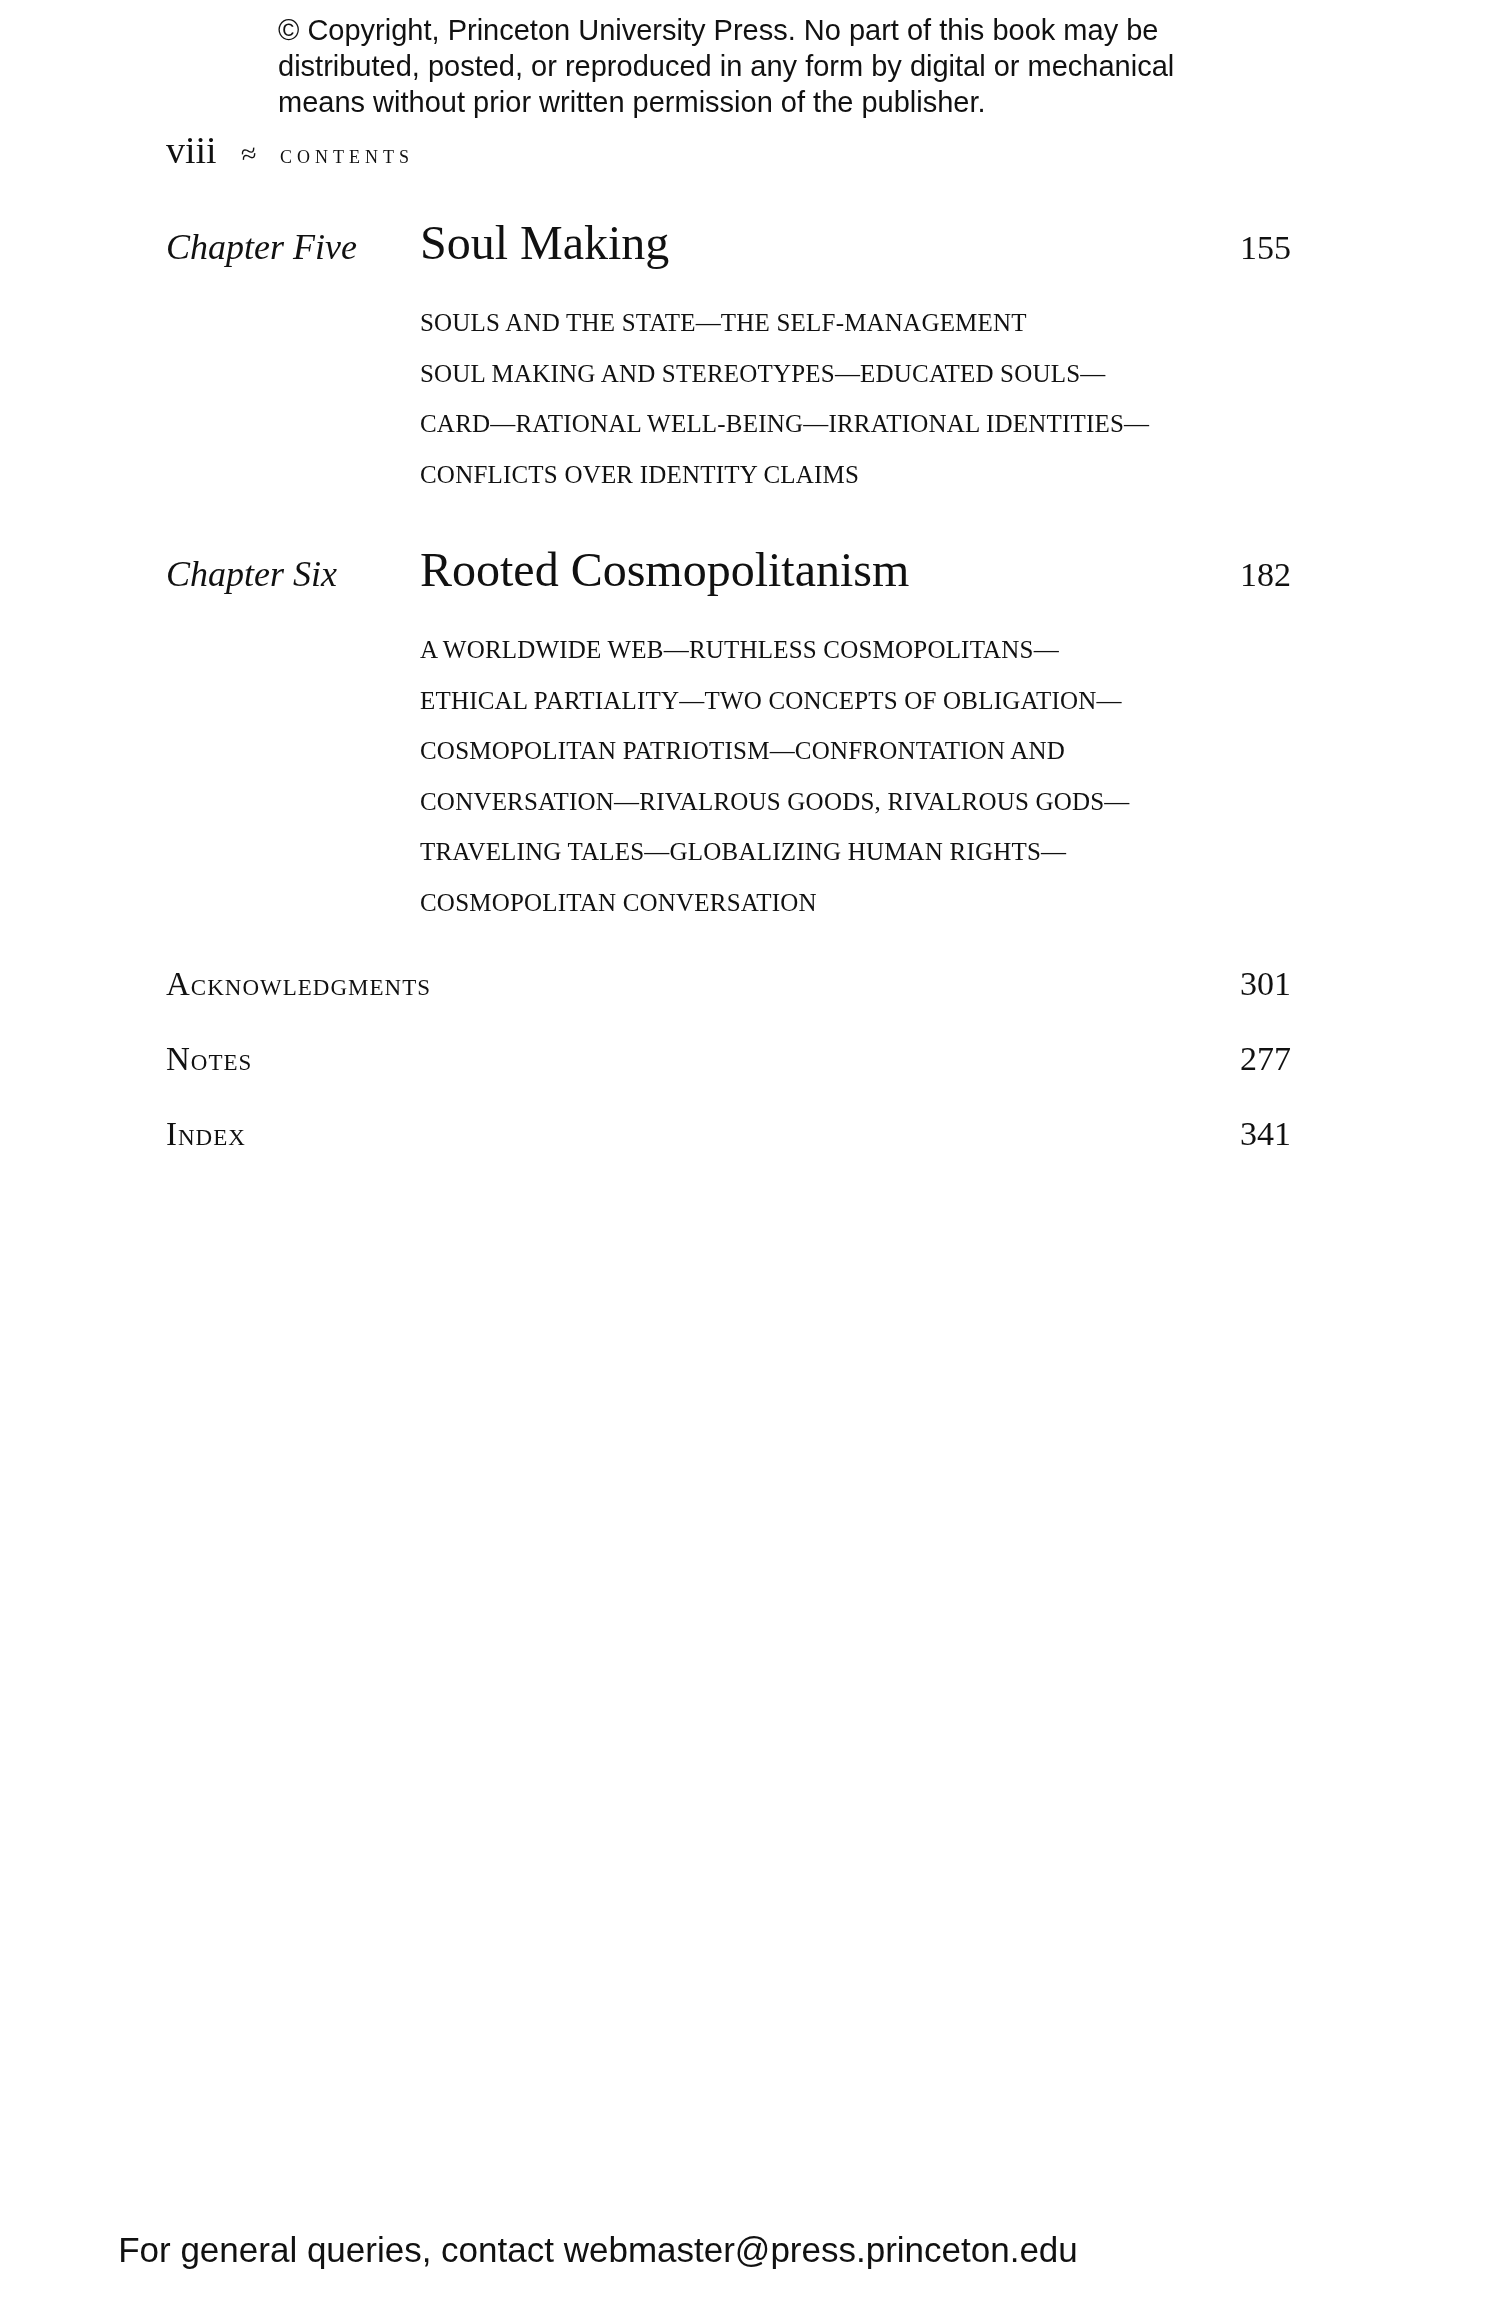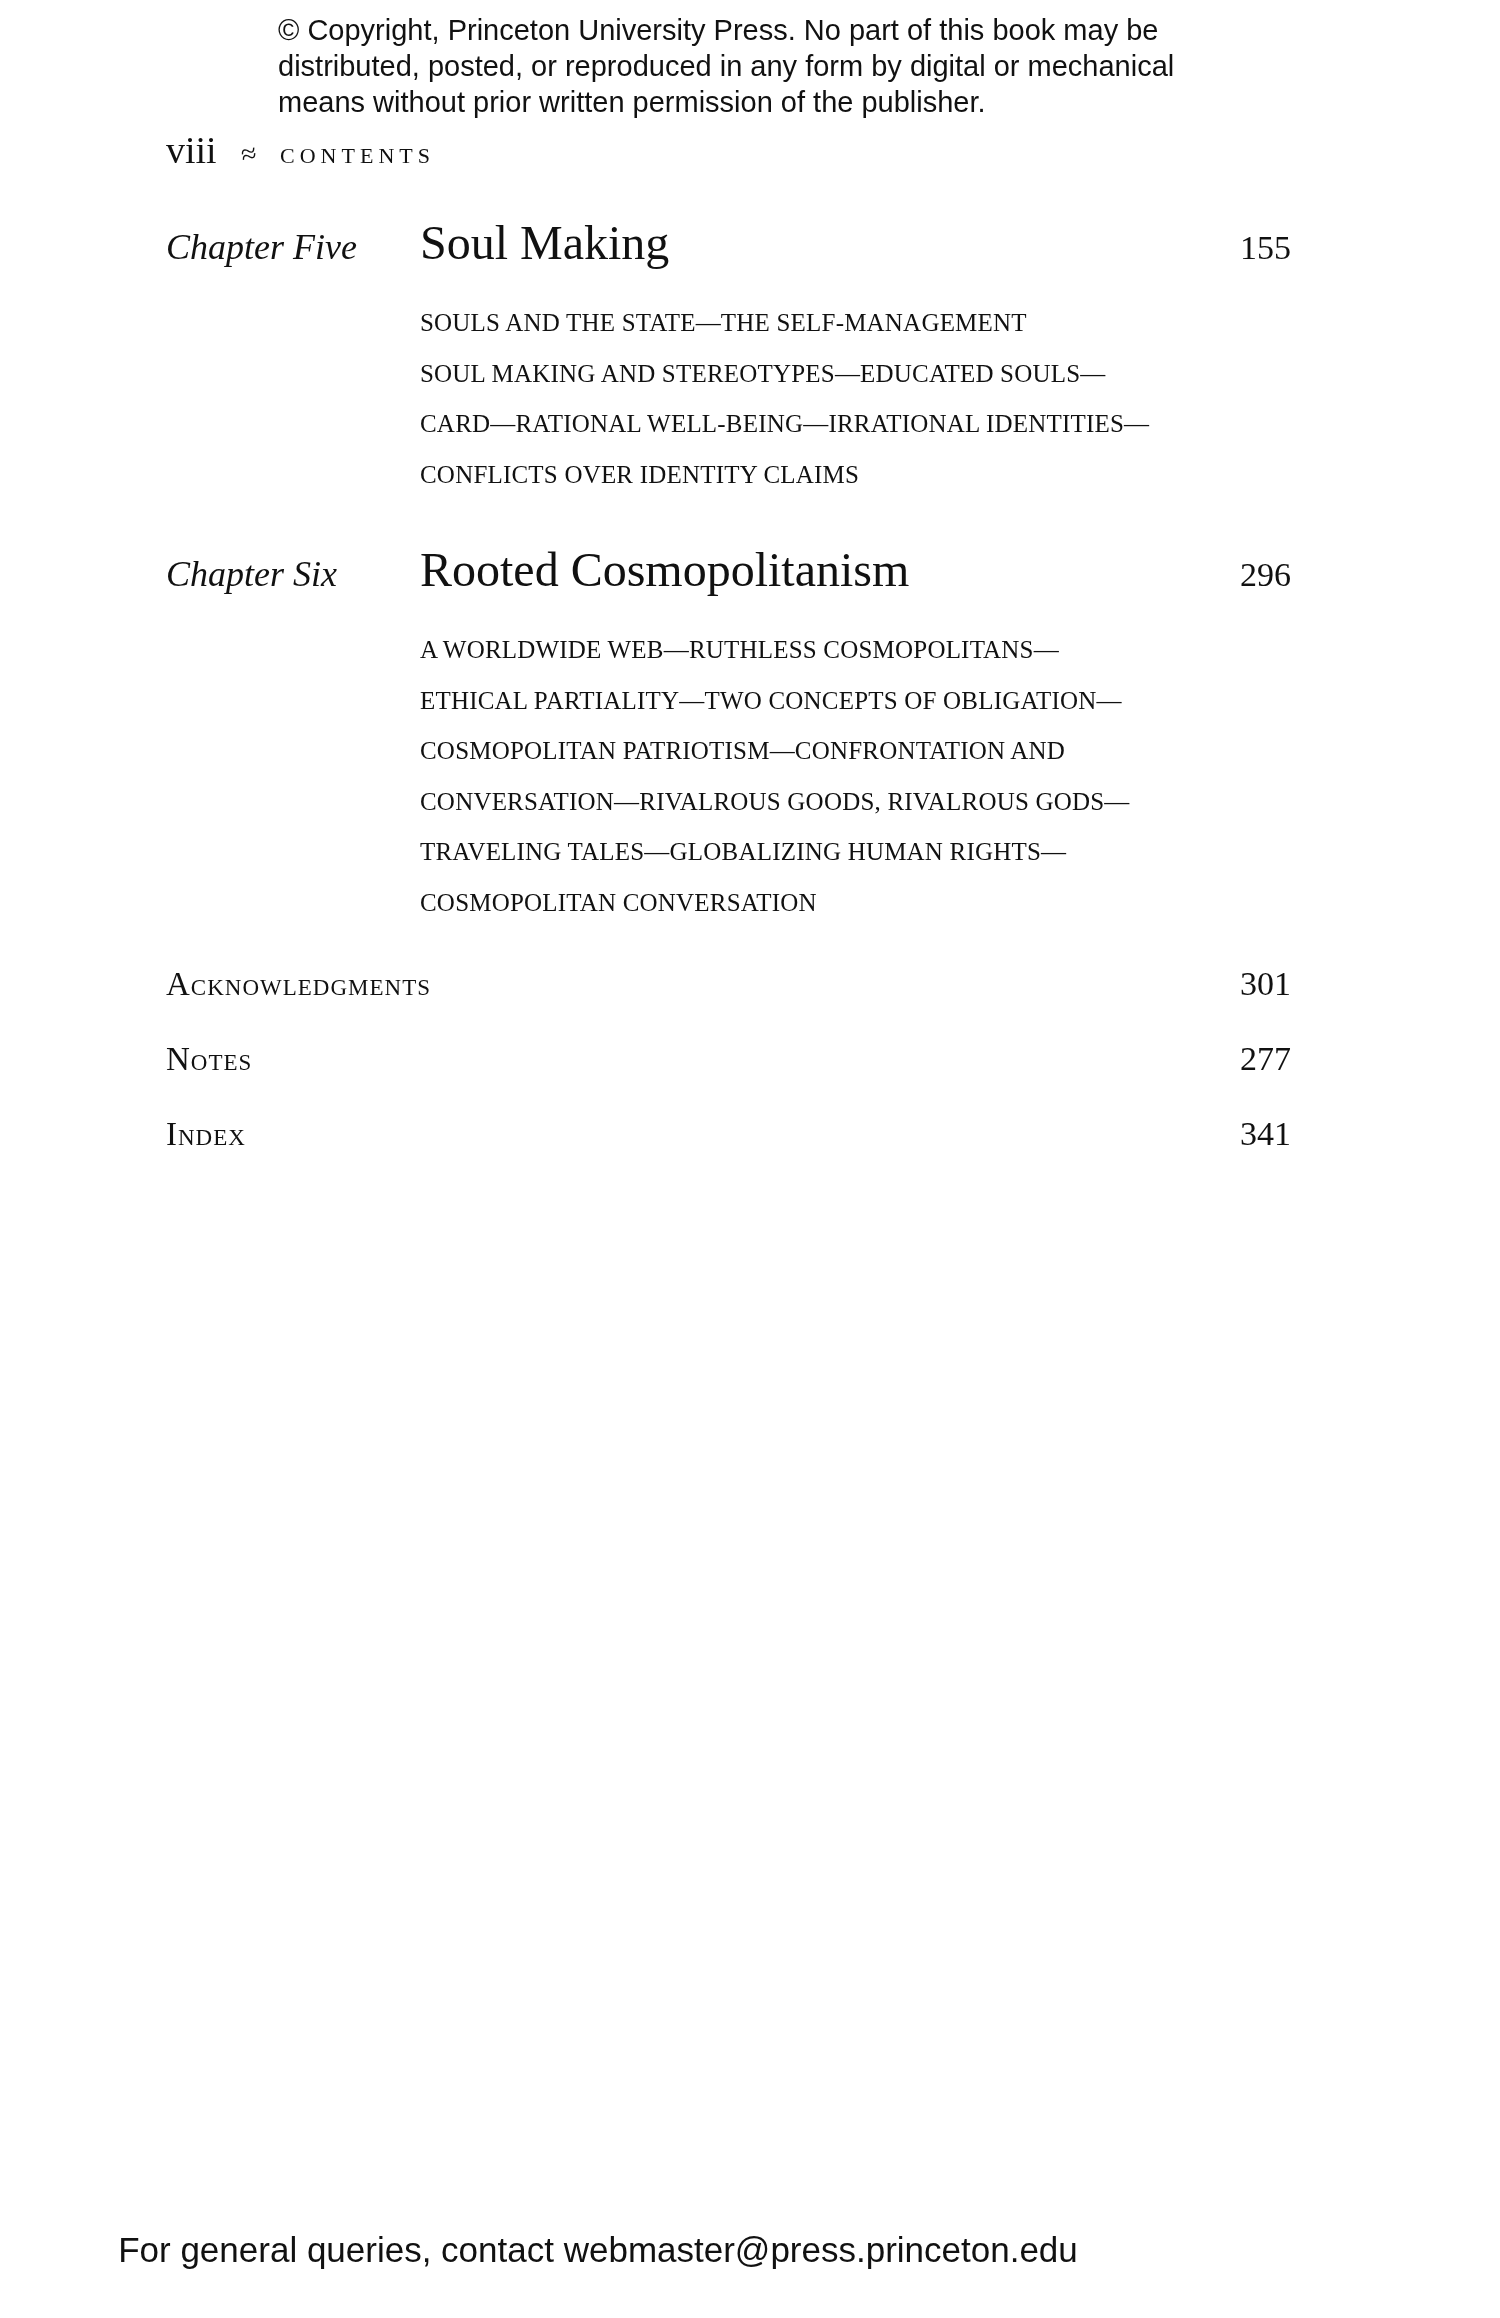--- a/index.html
+++ b/index.html
@@ -3,21 +3,21 @@
 <meta charset="utf-8">
 <style>
   html, body { margin:0; padding:0; background:#ffffff; }
   body { width:1500px; height:2318px; position:relative; overflow:hidden; color:#111; }
   .sans { font-family:"Liberation Sans", sans-serif; }
   .serif { font-family:"Liberation Serif", "DejaVu Serif", serif; }
   .copyright { position:absolute; left:278px; top:12px; width:980px; font-size:29px; line-height:36px; color:#111; }
   .running-head { position:absolute; left:166px; top:128px; font-size:38px; display:flex; align-items:baseline; gap:24px; }
   .running-head .pg { font-size:38px; }
   .running-head .orn { font-size:28px; transform:rotate(-10deg); display:inline-block; }
-  .running-head .title { font-size:22px; letter-spacing:5px; }
+  .running-head .title { font-size:18px; letter-spacing:5px; }
   .chapter { position:absolute; left:166px; width:1125px; }
   .chapter .row { display:flex; align-items:baseline; }
   .chapter .label { width:254px; font-style:italic; font-size:36px; }
   .chapter .name { flex:1; font-size:48px;margin-top:7px; }
   .chapter .page { font-size:34px; text-align:center; }
   .chapter .topics { margin-left:254px; margin-top:28px; }
   .chapter .topics div { font-size:25px; line-height:50.5px; letter-spacing:0.2px; }
   .backmatter { position:absolute; left:166px; top:965px; width:1125px; }
   .backmatter .item { display:flex; justify-content:space-between; align-items:baseline; height:75px; }
   .backmatter .lbl { font-size:33px; font-variant:small-caps; letter-spacing:1px; }
@@ -50,21 +50,21 @@
     <div>SOUL MAKING AND STEREOTYPES—EDUCATED SOULS—</div>
     <div>CARD—RATIONAL  WELL-BEING—IRRATIONAL  IDENTITIES—</div>
     <div>CONFLICTS OVER IDENTITY CLAIMS</div>
   </div>
 </div>
 
 <div class="chapter serif" style="top:535px;">
   <div class="row">
     <span class="label">Chapter Six</span>
     <span class="name">Rooted Cosmopolitanism</span>
-    <span class="page">296</span>
+    <span class="page">182</span>
   </div>
   <div class="topics">
     <div>A WORLDWIDE WEB—RUTHLESS COSMOPOLITANS—</div>
     <div>ETHICAL PARTIALITY—TWO CONCEPTS OF OBLIGATION—</div>
     <div>COSMOPOLITAN PATRIOTISM—CONFRONTATION AND</div>
     <div>CONVERSATION—RIVALROUS GOODS, RIVALROUS GODS—</div>
     <div>TRAVELING TALES—GLOBALIZING HUMAN RIGHTS—</div>
     <div>COSMOPOLITAN CONVERSATION</div>
   </div>
 </div>

